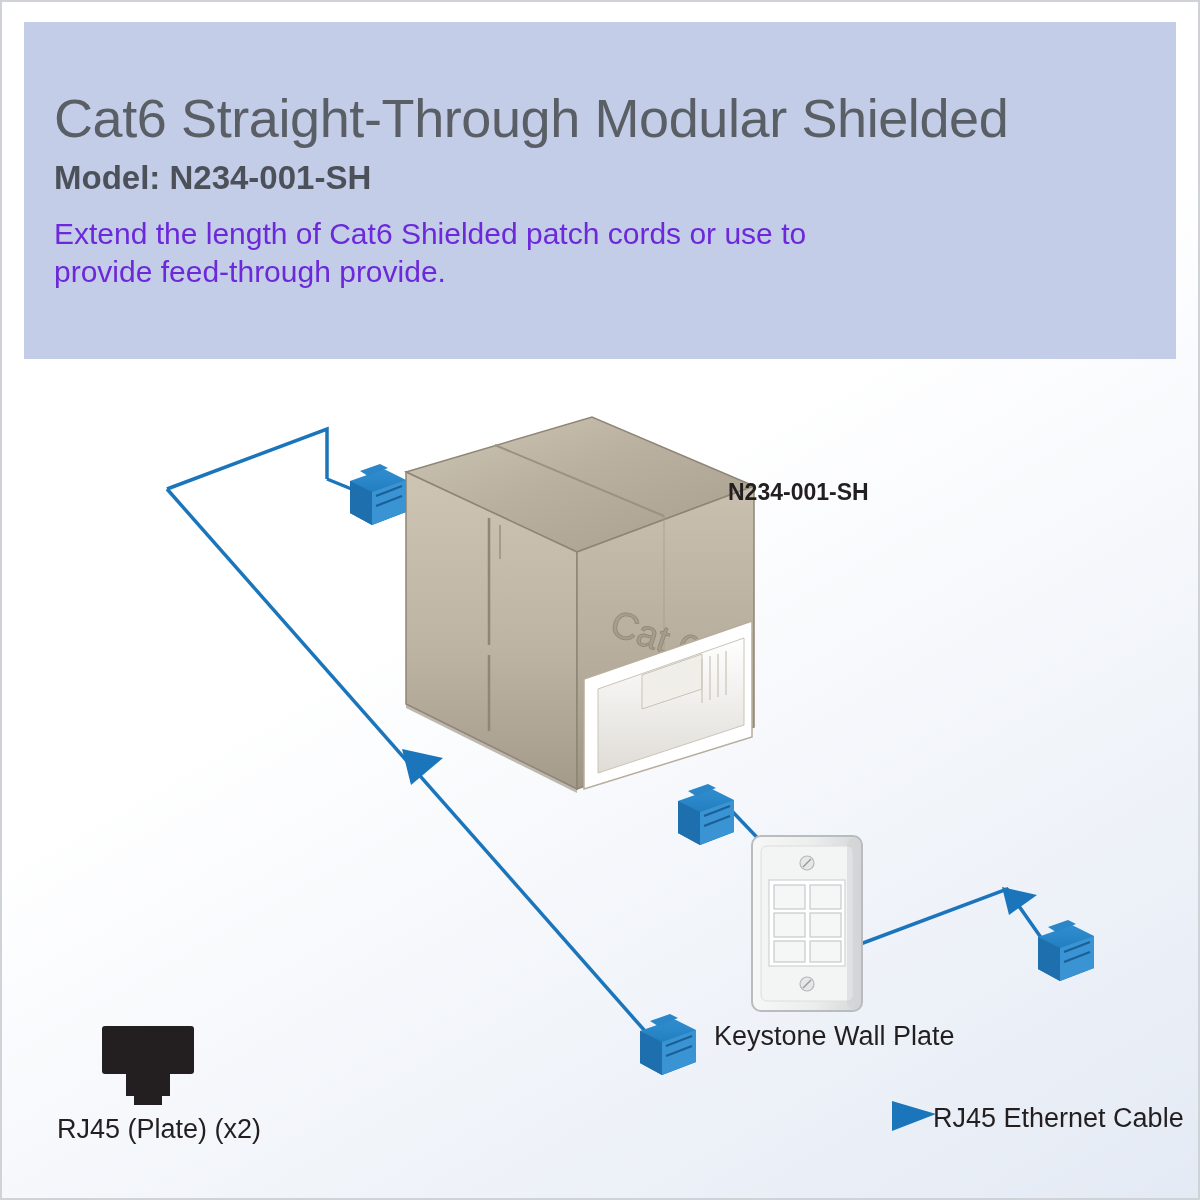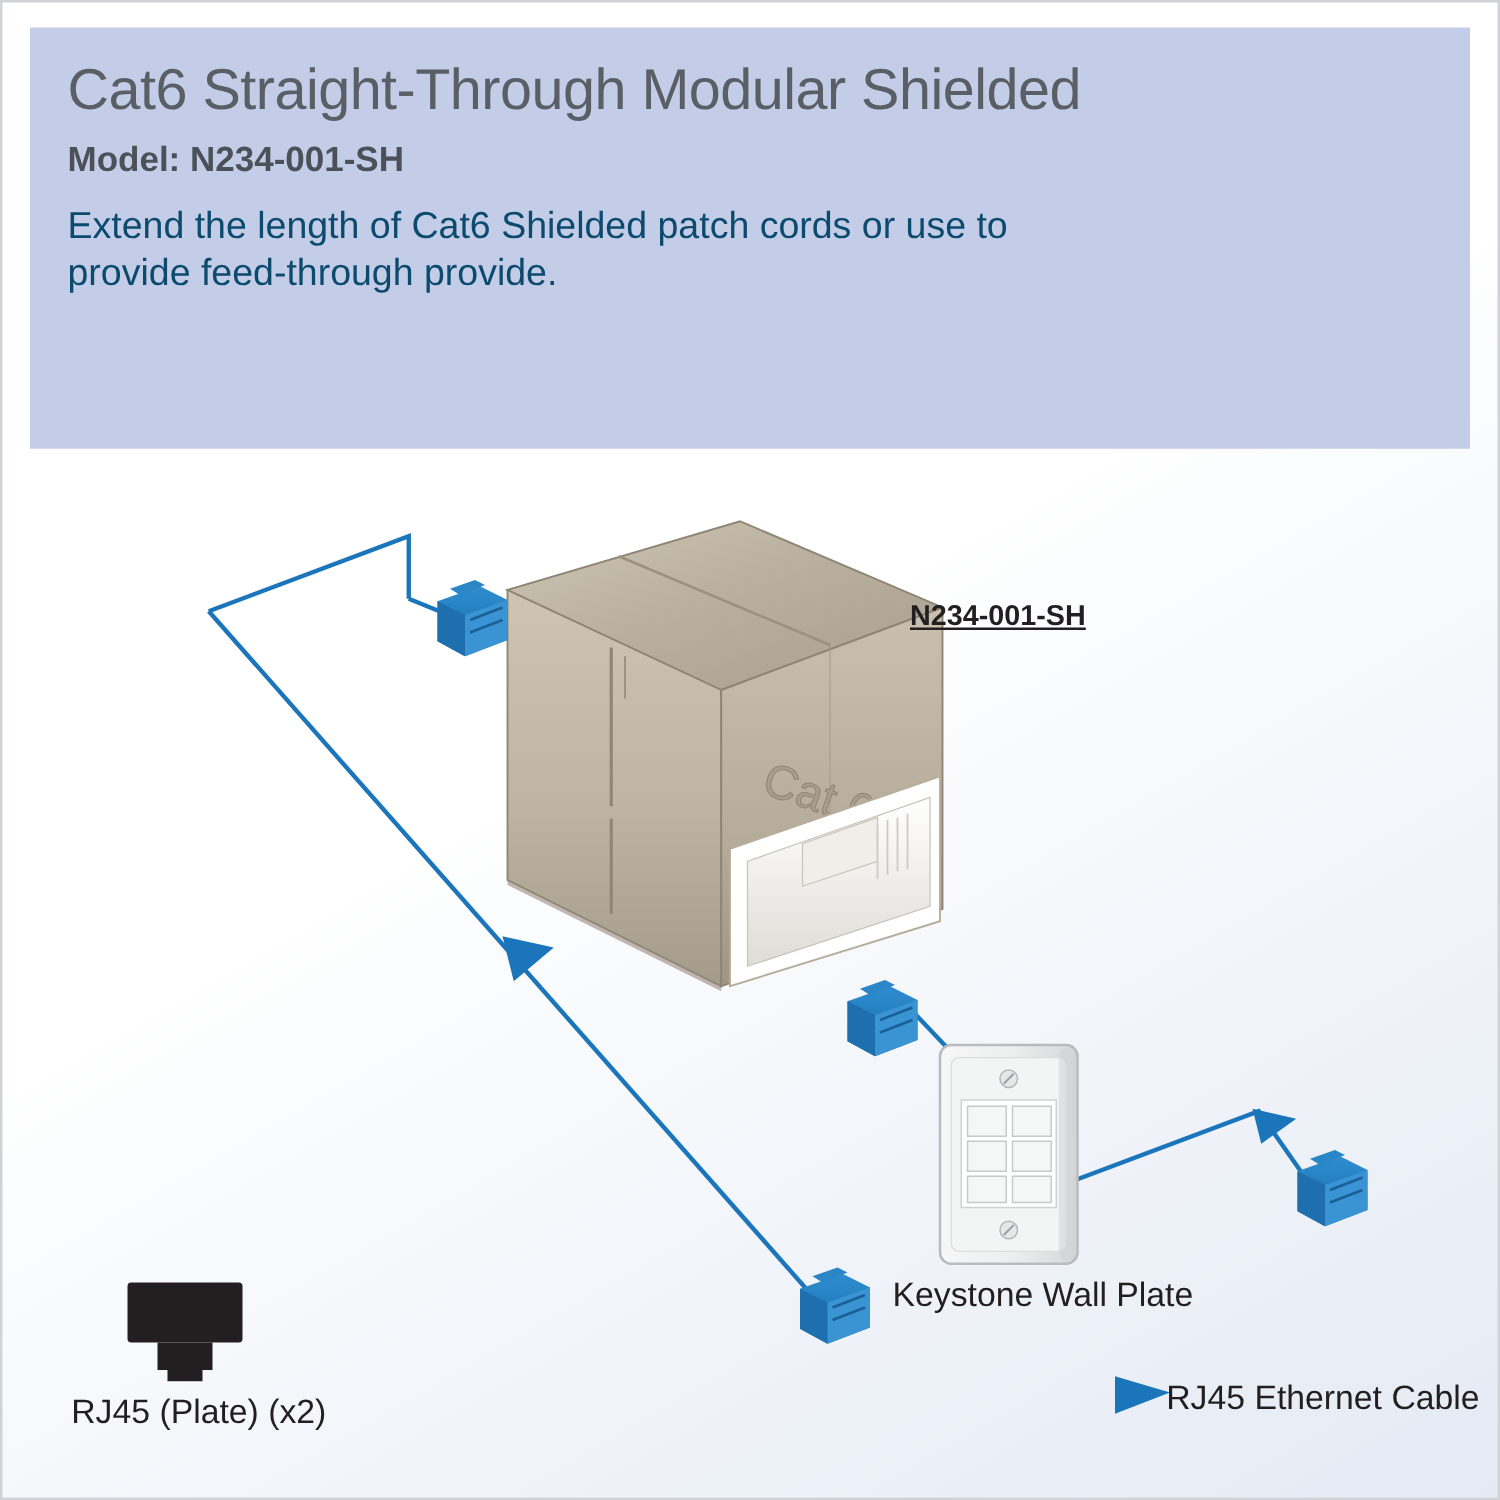--- a/index.html
+++ b/index.html
@@ -29,34 +29,35 @@
     left: 22px;
     top: 20px;
     width: 1152px;
     height: 337px;
     background: #c3cde8;
     box-sizing: border-box;
     padding: 22px 26px 0 30px;
   }
   .title {
     color: #5a5f66;
-    font-size: 46px;
+    font-size: 54px;
     line-height: 54px;
     font-weight: 400;
     letter-spacing: -0.4px;
+    margin-top: 47px;
   }
   .model {
     margin-top: 14px;
     color: #4c5159;
-    font-size: 28px;
+    font-size: 33px;
     font-weight: bold;
   }
   .desc {
     margin-top: 18px;
-    color: #0c4a6e;
+    color: #6d28d9;
     font-size: 30px;
     line-height: 38px;
     font-weight: 400;
   }
 
   
   .diagram {
     position: absolute;
     left: 0;
     top: 357px;
@@ -71,21 +72,20 @@
 
   
   .lbl {
     position: absolute;
     color: #231f20;
     font-size: 27px;
   }
   .lbl-bold {
     font-weight: bold;
     font-size: 23px;
-    text-decoration: underline;
   }
   .label-part-number {
     left: 726px;
     top: 120px;
   }
   .label-wallplate {
     left: 712px;
     top: 662px;
   }
   .label-rj45-female {

